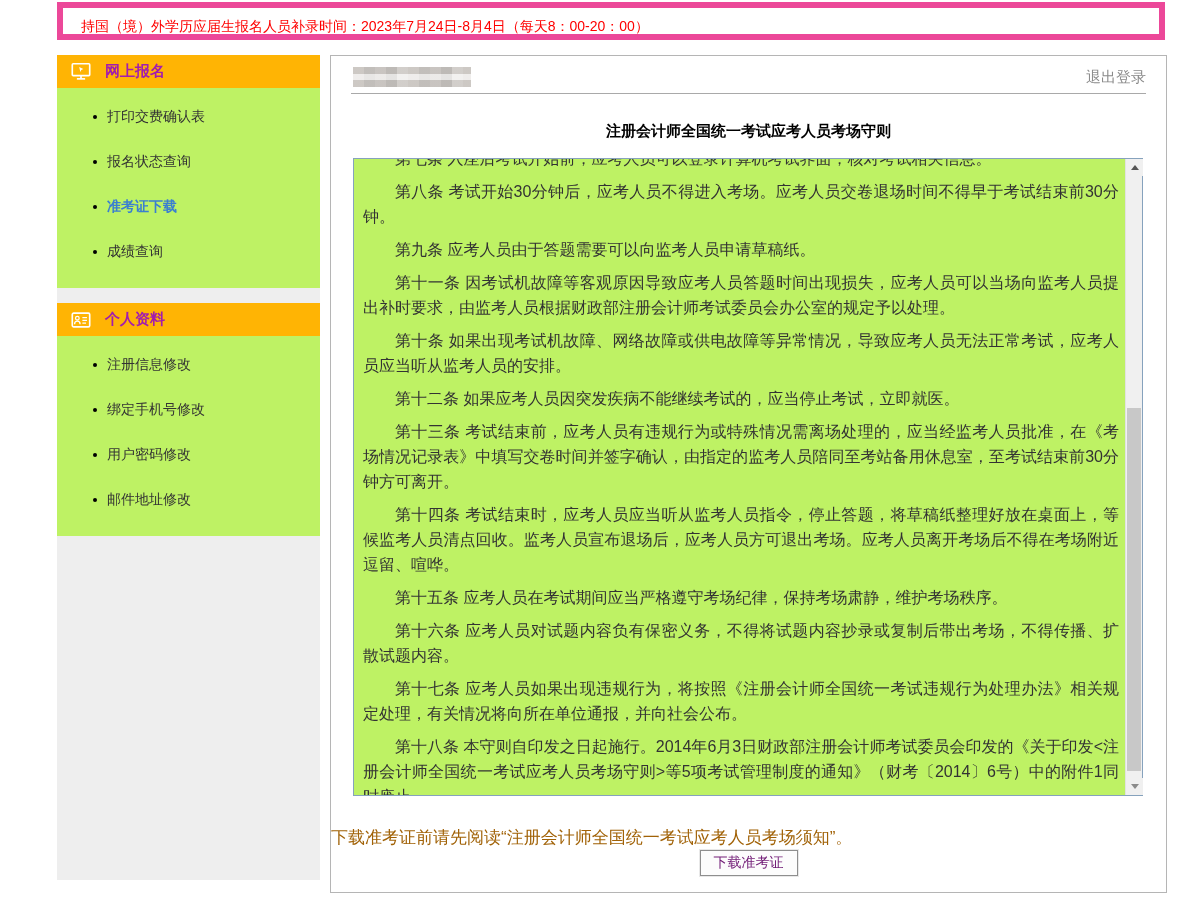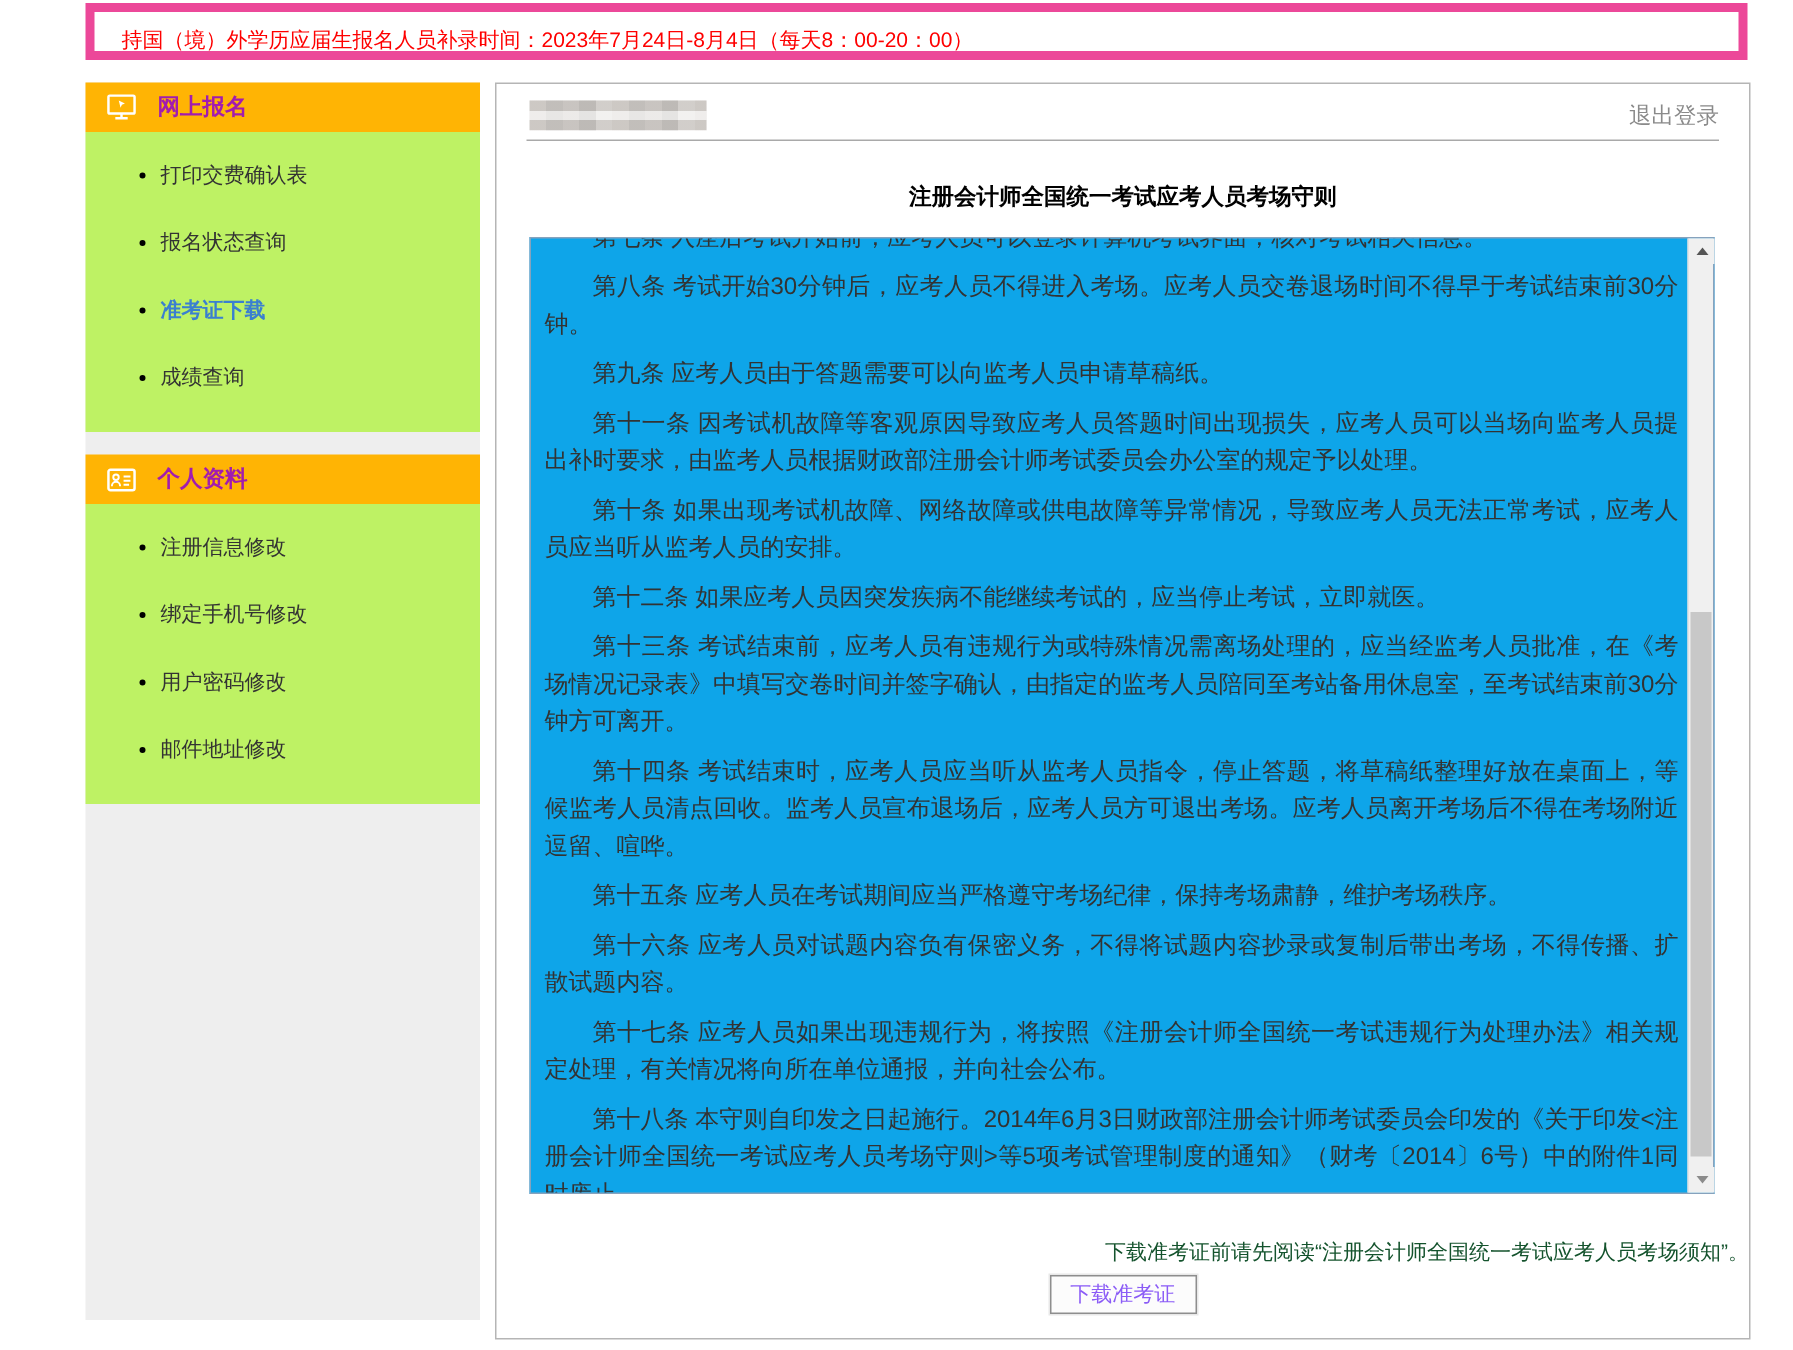--- a/index.html
+++ b/index.html
@@ -51,21 +51,21 @@
     color:#8a8a8a; font-size:15px; cursor:pointer;
   }
   .divider { position:absolute; left:20px; right:20px; top:37px; border-bottom:1px solid #a9a9a9; }
   .page-title {
     position:absolute; left:0; right:0; top:66px; text-align:center;
     font-size:15px; font-weight:bold; color:#000;
   }
   
   .rules-box {
     position:absolute; left:22px; top:102px; width:790px; height:638px;
-    border:1px solid #86a2bd; box-sizing:border-box; background:#0ea5e9;
+    border:1px solid #86a2bd; box-sizing:border-box; background:#bef264;
   }
   .rules-content {
     position:absolute; left:0; top:0; right:17px; bottom:0;
     overflow:hidden; padding:0 6px 0 9px;
   }
   .rules-content p {
     font-size:16px; line-height:25px; color:#333;
     text-indent:2em; margin:8px 0; text-align:justify;
   }
   .rules-content p:first-child { margin-top:-13px; }
@@ -80,26 +80,26 @@
   }
   .scroll-btn.up { top:0; } .scroll-btn.down { bottom:0; }
   .tri-up { width:0; height:0; border-left:4px solid transparent; border-right:4px solid transparent; border-bottom:5px solid #555; }
   .tri-down { width:0; height:0; border-left:4px solid transparent; border-right:4px solid transparent; border-top:5px solid #8b8b8b; }
   .scroll-thumb {
     position:absolute; left:1px; width:14px; top:249px; height:363px;
     background:#c8c8c8; cursor:pointer;
   }
   
   .notice {
-    position:absolute; left:0; right:0; top:770px; text-align:right;
-    color:#14532d; font-size:14px;
+    position:absolute; left:0; right:0; top:770px; text-align:left;
+    color:#a16207; font-size:17px;
   }
   .dl-btn {
     position:absolute; left:50%; transform:translateX(-50%); top:794px;
-    font-size:14px; color:#8b5cf6; background:#fcfcfc;
+    font-size:14px; color:#701a75; background:#fcfcfc;
     border:1px solid #8e8e8e; box-shadow:0 0 0 1px #e8e8e8;
     padding:3px 13px; cursor:pointer;
     font-family:"Liberation Sans","DejaVu Sans",sans-serif;
   }
 </style>
 </head>
 <body>
 
 <div class="banner">
   <span>持国（境）外学历应届生报名人员补录时间：2023年7月24日-8月4日（每天8：00-20：00）</span>

